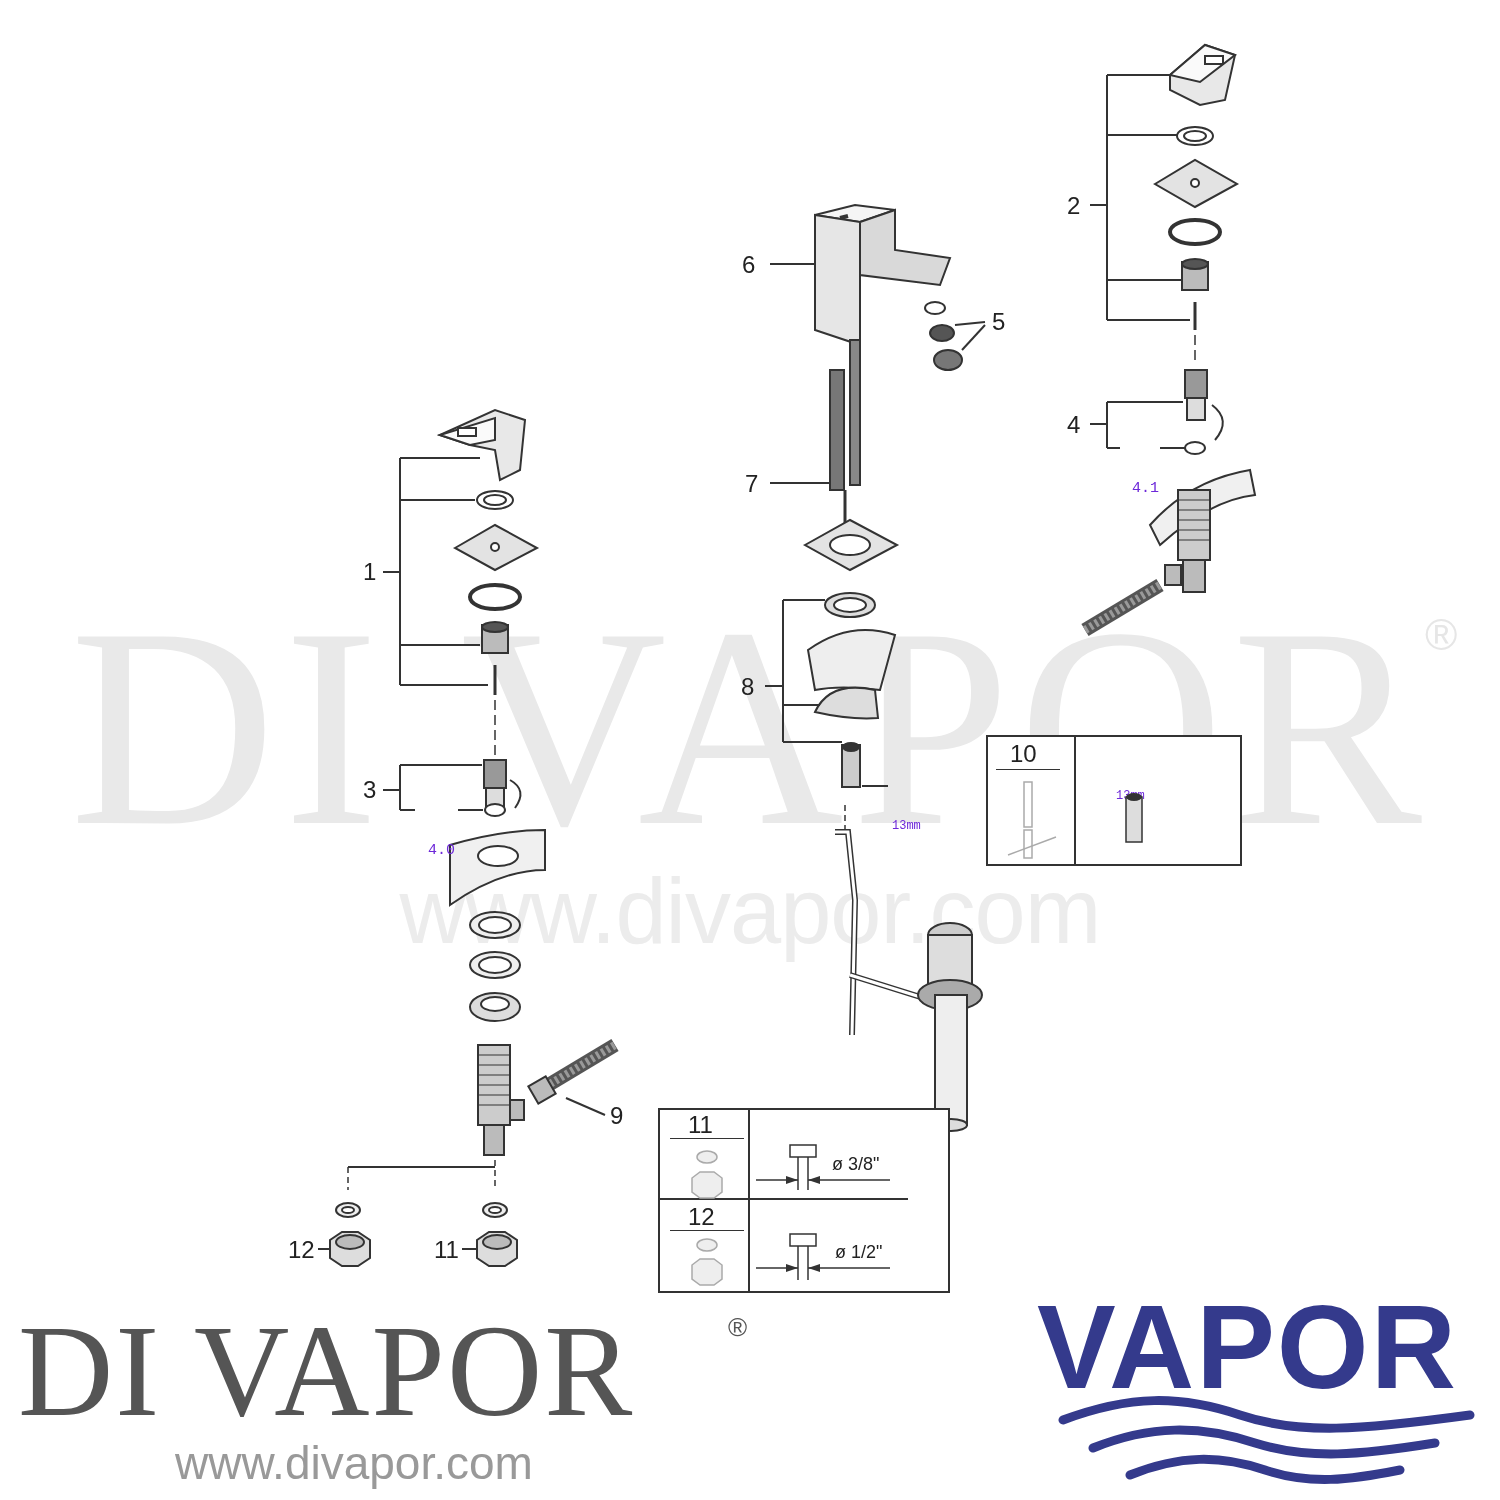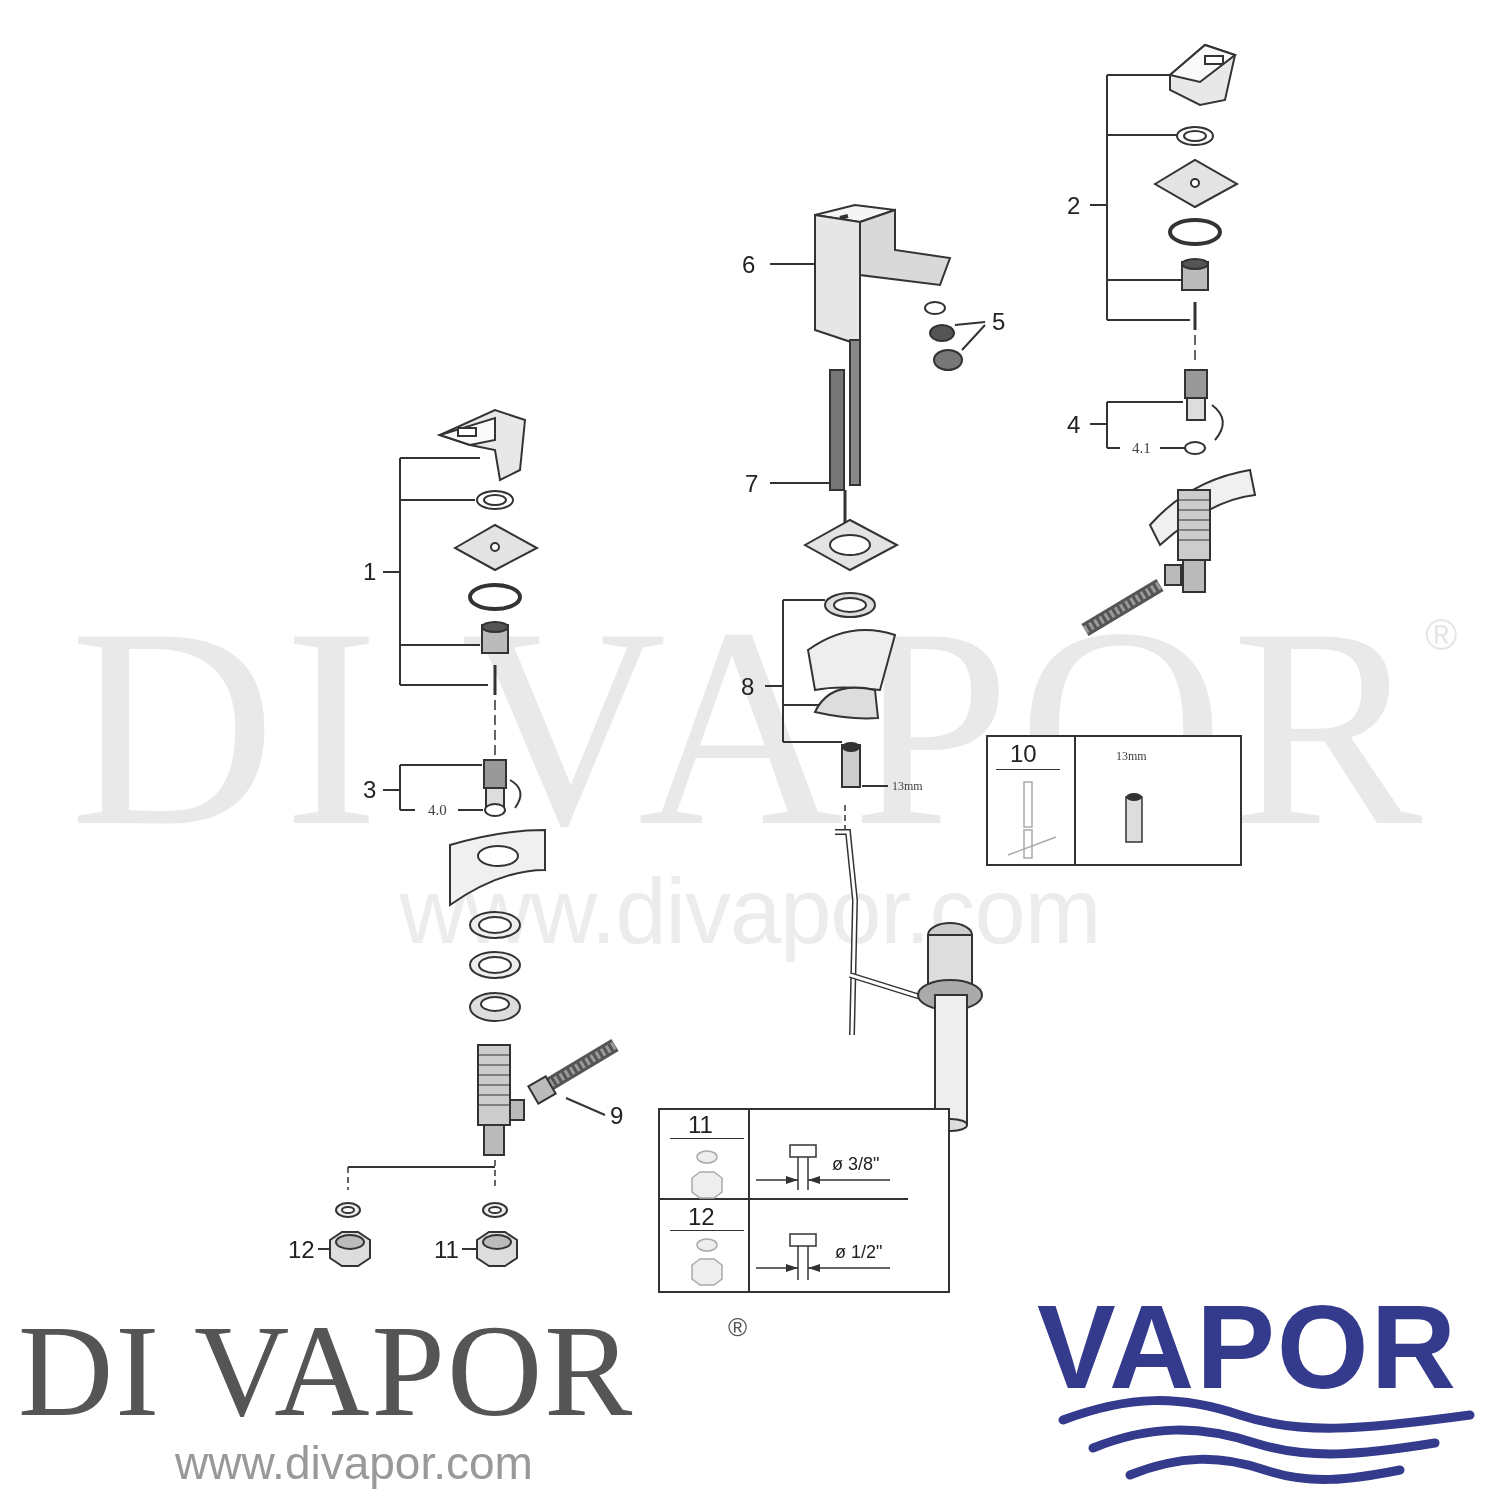--- a/index.html
+++ b/index.html
@@ -1,20 +1,20 @@
 <!DOCTYPE html>
 <html><head>
 <meta charset="utf-8">
 <style>
   html, body { margin:0; padding:0; background:#ffffff; }
   body { width:1500px; height:1500px; position:relative; overflow:hidden; font-family:"Liberation Sans", sans-serif; }
   .abs { position:absolute; }
   svg { position:absolute; left:0; top:0; }
   .callout { position:absolute; font-family:"Liberation Sans", sans-serif; font-size:24px; color:#222; line-height:1; }
-  .callout-small { position:absolute; font-family:Liberation Serif, serif; font-size:14px; color:#404040; line-height:1; }
+  .callout-small { position:absolute; font-family:Liberation Mono, monospace; font-size:14px; color:#6d28d9; line-height:1;margin-top:40px; }
   .wm-big { position:absolute; left:0; top:585px; width:1500px; text-align:center; font-family:"Liberation Serif", serif; font-size:285px; letter-spacing:8px; color:#e9e9e9; line-height:1; white-space:nowrap; }
   .wm-url { position:absolute; left:0; top:865px; width:1500px; text-align:center; font-family:"Liberation Sans", sans-serif; font-size:92px; color:#ececec; line-height:1; letter-spacing:-1px; }
   .wm-reg { position:absolute; left:1425px; top:610px; font-family:"Liberation Sans", sans-serif; font-size:44px; color:#e6e6e6; }
   .brand-divapor { position:absolute; left:18px; top:1305px; font-family:"Liberation Serif", serif; font-size:132px; color:#555; line-height:1; letter-spacing:2px; white-space:nowrap; }
   .brand-reg { position:absolute; left:728px; top:1312px; font-family:"Liberation Sans", sans-serif; font-size:26px; color:#555; }
   .brand-url { position:absolute; left:175px; top:1440px; font-family:"Liberation Sans", sans-serif; font-size:46px; color:#999; line-height:1; }
   .grohe { position:absolute; left:1037px; top:1288px; font-family:"Liberation Sans", sans-serif; font-weight:bold; font-size:118px; color:#343a8c; line-height:1; letter-spacing:2px; }
   .box { position:absolute; border:2px solid #333; background:#fff;padding-left:40px; }
   .box-label { position:absolute; font-family:"Liberation Sans", sans-serif; font-size:24px; color:#222; line-height:1; }
   .dim { position:absolute; font-family:"Liberation Sans", sans-serif; font-size:18px; color:#222; white-space:nowrap; }

